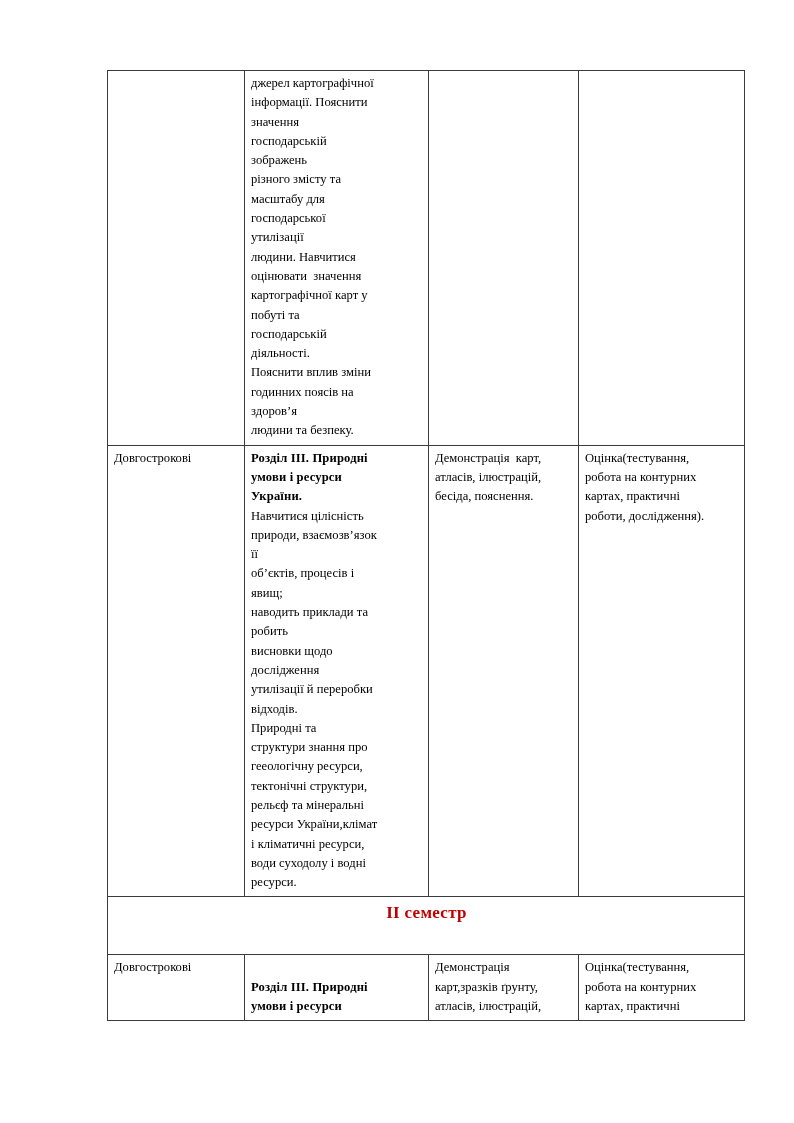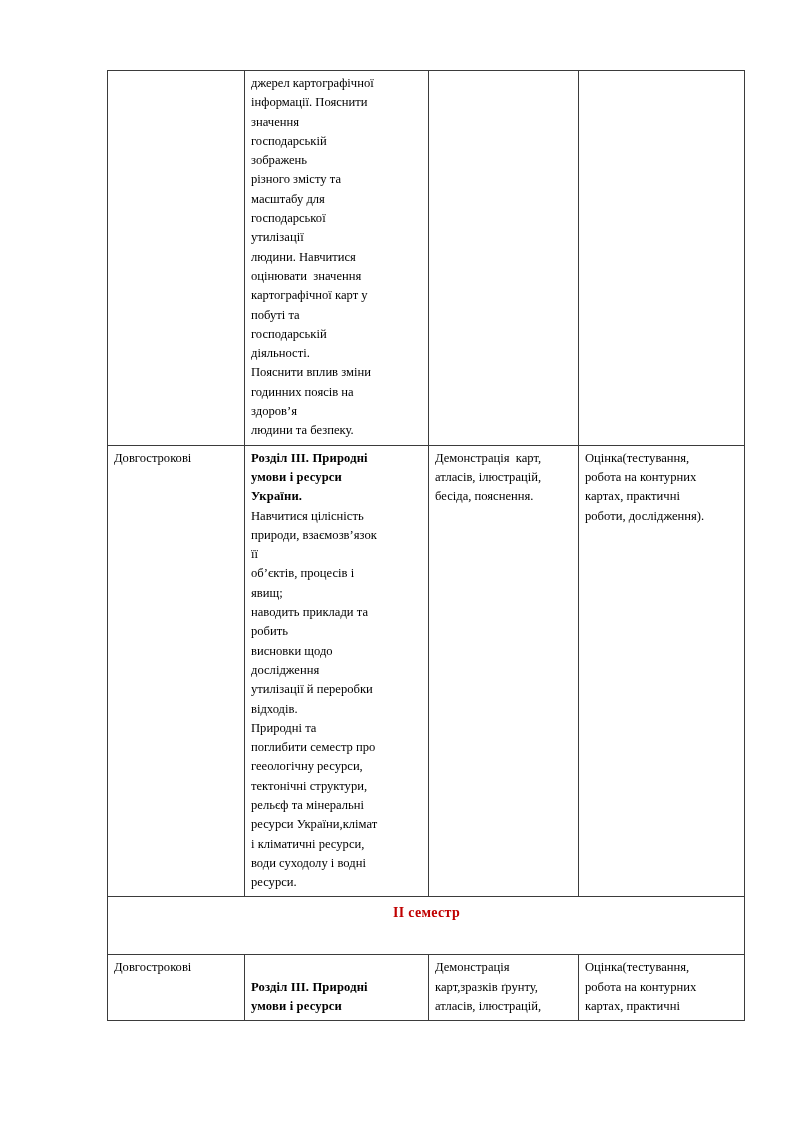--- a/index.html
+++ b/index.html
@@ -63,21 +63,21 @@
 
   .semester-row td {
     text-align: center;
     vertical-align: top;
     padding-top: 6px;
     height: 47px;
   }
   .semester-label {
     color: #c00000;
     font-weight: bold;
-    font-size: 14px;
+    font-size: 17px;
     letter-spacing: 0.3px;
   }
 
   .blank-line {
     display: block;
     height: 19.3px;
   }
 </style>
 </head>
 <body>
@@ -133,21 +133,21 @@
           <span class="cell-line">її</span>
           <span class="cell-line">об’єктів, процесів і</span>
           <span class="cell-line">явищ;</span>
           <span class="cell-line">наводить приклади та</span>
           <span class="cell-line">робить</span>
           <span class="cell-line">висновки щодо</span>
           <span class="cell-line">дослідження</span>
           <span class="cell-line">утилізації й переробки</span>
           <span class="cell-line">відходів.</span>
           <span class="cell-line">Природні та</span>
-          <span class="cell-line">поглибити семестр про</span>
+          <span class="cell-line">структури знання про</span>
           <span class="cell-line">гееологічну ресурси,</span>
           <span class="cell-line">тектонічні структури,</span>
           <span class="cell-line">рельєф та мінеральні</span>
           <span class="cell-line">ресурси України,клімат</span>
           <span class="cell-line">і кліматичні ресурси,</span>
           <span class="cell-line">води суходолу і водні</span>
           <span class="cell-line">ресурси.</span>
         </td>
         <td>
           <span class="cell-line">Демонстрація  карт,</span>

